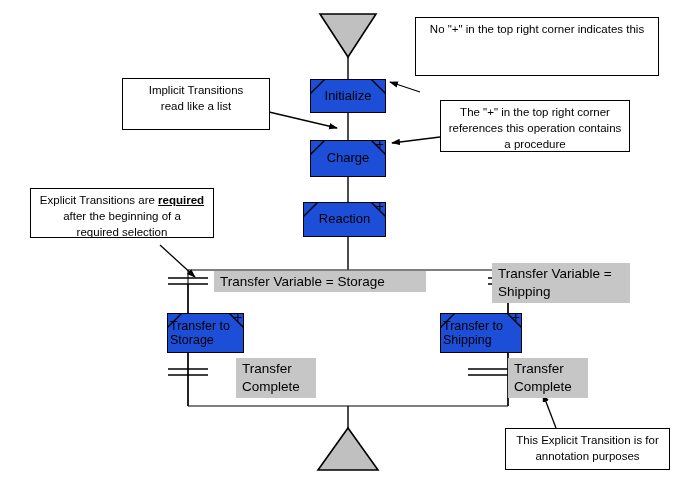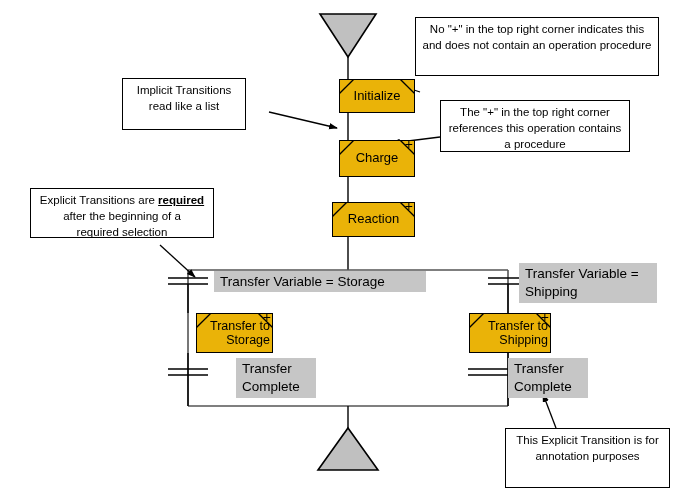--- a/index.html
+++ b/index.html
@@ -21,31 +21,30 @@
     position: absolute;
     left: 0;
     top: 0;
     width: 697px;
     height: 497px;
   }
   
   .op-box {
     position: absolute;
     box-sizing: border-box;
-    background: #eab308;
+    background: #1d4ed8;
     border: 1.4px solid #000;
     display: flex;
     align-items: center;
     justify-content: center;
-    text-align: right;
+    text-align: left;
     font-size: 13px;
     color: #000;
     line-height: 1.12;
     z-index: 5;
-    margin-left: 29px;
   }
   .op-box .op-label {
     position: relative;
     z-index: 3;
     padding: 0 2px;
   }
   
   .bevel {
     position: absolute;
     width: 15px;
@@ -222,55 +221,54 @@
       <svg viewBox="0 0 15 15">
           <line x1="0" y1="0" x2="15" y2="15" stroke="#000" stroke-width="1.3"></line>
         </svg>
     </span>
     <span class="plus-mark">+</span>
     <span class="op-label">Transfer to Shipping</span>
   </div>
 
   <div class="hl-label" style="left:214px; top:271px; width:212px; height:21px;">Transfer Variable = Storage</div>
 
-  <div class="hl-label" style="left:492px; top:263px; width:138px; height:40px;margin-left:27px;">
+  <div class="hl-label" style="left:492px; top:263px; width:138px; height:40px;">
     <span>Transfer Variable =</span><br>
     <span>Shipping</span>
   </div>
 
   <div class="hl-label" style="left:236px; top:358px; width:80px; height:40px;">
     <span>Transfer</span><br>
     <span>Complete</span>
   </div>
 
   <div class="hl-label" style="left:508px; top:358px; width:80px; height:40px;">
     <span>Transfer</span><br>
     <span>Complete</span>
   </div>
 
   <div class="note" style="left:415px; top:17px; width:244px; height:59px;">
     <div>No "+" in the top right corner indicates this</div>
-    <div>and does not contain an operation procedure</div>
-  </div>
-
-  <div class="note" style="left:122px; top:78px; width:124px; height:52px;">
+  </div>
+
+  <div class="note" style="left:122px; top:78px; width:148px; height:52px;">
     <div>Implicit Transitions</div>
     <div>read like a list</div>
   </div>
 
   <div class="note" style="left:440px; top:100px; width:190px; height:52px;">
     <div>The "+" in the top right corner</div>
     <div>references this operation contains</div>
     <div>a procedure</div>
   </div>
 
   <div class="note" style="left:30px; top:188px; width:184px; height:50px;">
     <div><span>Explicit Transitions are </span><u>required</u></div>
     <div>after the beginning of a</div>
     <div>required selection</div>
   </div>
 
-  <div class="note" style="left:505px; top:428px; width:165px; height:60px;">
+  <div class="note" style="left:505px; top:428px; width:165px; height:42px;">
     <div>This Explicit Transition is for</div>
     <div>annotation purposes</div>
   </div>
 
 </div>
 
 </body></html>

